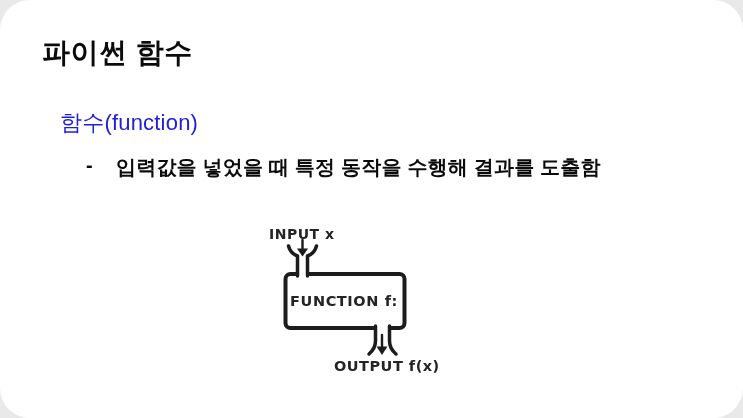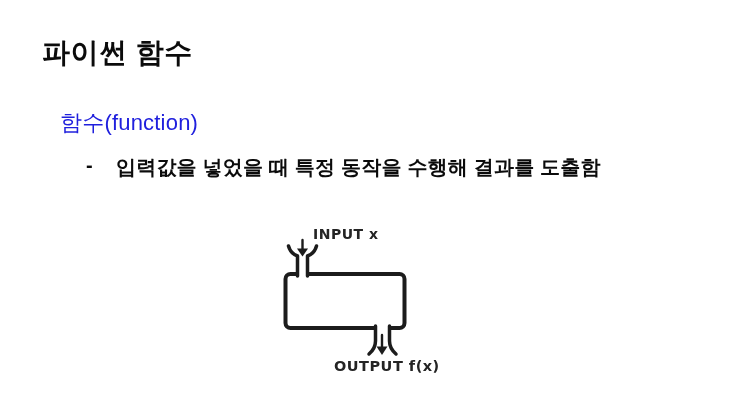--- a/index.html
+++ b/index.html
@@ -3,20 +3,21 @@
 <meta charset="utf-8">
 <style>
   * { margin:0; padding:0; box-sizing:border-box; }
   html,body { background:#e9e9e9; }
   .slide {
     position:relative;
     width:743px; height:418px;
     background:#ffffff;
     overflow:hidden;
     font-family:"Liberation Sans", sans-serif;
+    border-radius:30px;
   }
   .page-title {
     position:absolute; left:42px; top:34px;
     font-size:28px; font-weight:800; color:#0b0b0b;
     letter-spacing:0.5px;
   }
   .section-heading {
     position:absolute; left:60px; top:108px;
     font-size:22px; font-weight:400; color:#2020dd;
     letter-spacing:0.2px;
@@ -32,21 +33,21 @@
   .diagram {
     position:absolute; left:250px; top:220px;
     width:190px; height:160px;
   }
   .diagram svg { position:absolute; left:0; top:0; }
   .diag-label {
     position:absolute;
     font-family:"DejaVu Sans","Liberation Sans",sans-serif;
     color:#242424; font-weight:600; white-space:nowrap;
   }
-  .input-label  { left:19px;  top:6px;  font-size:14px; letter-spacing:0.5px;margin-left:44px; }
+  .input-label  { left:19px;  top:6px;  font-size:14px; letter-spacing:0.5px; }
   .function-label {
     left:35px; top:73px; width:118px;
     text-align:center; font-size:14.5px; letter-spacing:0.6px;
   }
   .output-label { left:84px; top:138px; font-size:14.5px; letter-spacing:0.5px; }
 </style>
 </head>
 <body>
 
 <div class="slide">
@@ -88,17 +89,18 @@
         <g>
           <line x1="382" y1="335" x2="382" y2="347.5" stroke-width="2.4"></line>
           <polygon points="376.5,346.5 387.5,346.5 382,355" fill="#1c1c1c" stroke="none"></polygon>
         </g>
 
       </g>
     </svg>
 
     <div class="diag-label input-label">INPUT x</div>
 
+    <div class="diag-label function-label">FUNCTION f:</div>
 
     <div class="diag-label output-label">OUTPUT f(x)</div>
   </div>
 
 </div>
 
 </body></html>

